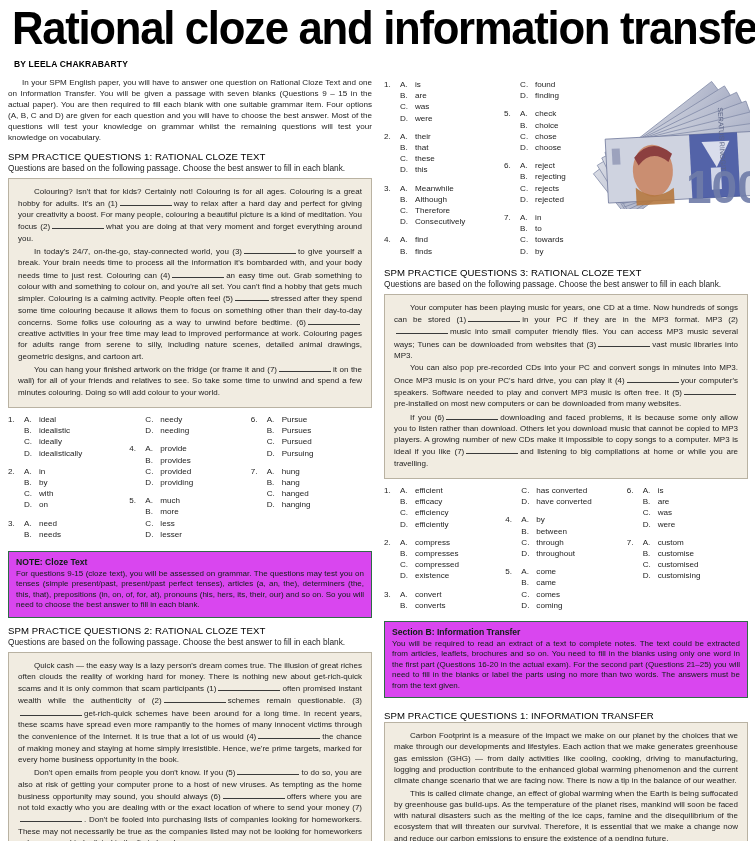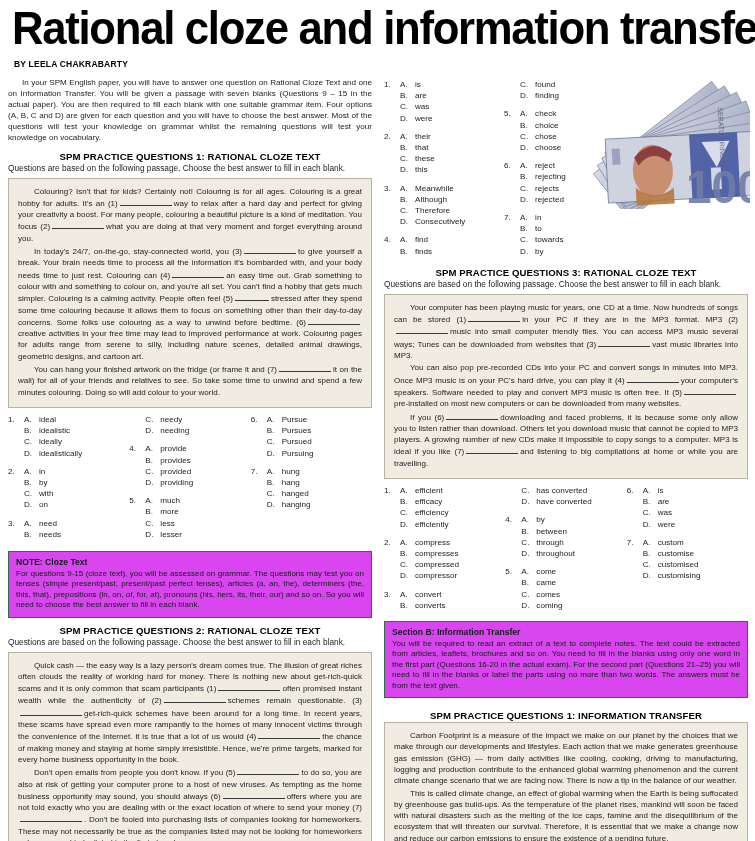--- a/index.html
+++ b/index.html
@@ -34,22 +34,22 @@
   .cols{display:flex;gap:12px;margin-top:8px;}
   .col{width:364px;flex:0 0 364px;position:relative;}
 
   p.body{
     font-size:8.1px;line-height:11.1px;text-align:justify;
     margin:0 0 4px 0;color:#1d1d1d;
   }
   p.body.indent{text-indent:14px;}
 
   h3.sec{
-    font-size:9.6px;font-weight:bold;letter-spacing:0.1px;
-    margin:7px 0 1px 0;color:#000;text-align:center;
+    font-size:9.6px;font-weight:normal;letter-spacing:0.1px;
+    margin:7px 0 1px 0;color:#000;
   }
   p.subsec{font-size:8.3px;line-height:10px;margin:0 0 5px 0;color:#1d1d1d;}
 
   
   .passage{
     background:#f1ece1;border:1px solid #b9b2a2;
     padding:7px 9px 8px 9px;box-sizing:border-box;
   }
   .passage p{
     font-size:8.0px;line-height:11.3px;text-align:justify;
@@ -560,21 +560,21 @@
               <div class="opt">
                   <span class="optletter">B.</span>
                   <span class="optlabel">compresses</span>
                 </div>
               <div class="opt">
                   <span class="optletter">C.</span>
                   <span class="optlabel">compressed</span>
                 </div>
               <div class="opt">
                   <span class="optletter">D.</span>
-                  <span class="optlabel">compressor</span>
+                  <span class="optlabel">existence</span>
                 </div>
             </div>
           </div>
           <div class="qgroup">
             <div class="qnum">3.</div>
             <div class="qopts">
               <div class="opt">
                   <span class="optletter">A.</span>
                   <span class="optlabel">convert</span>
                 </div>

